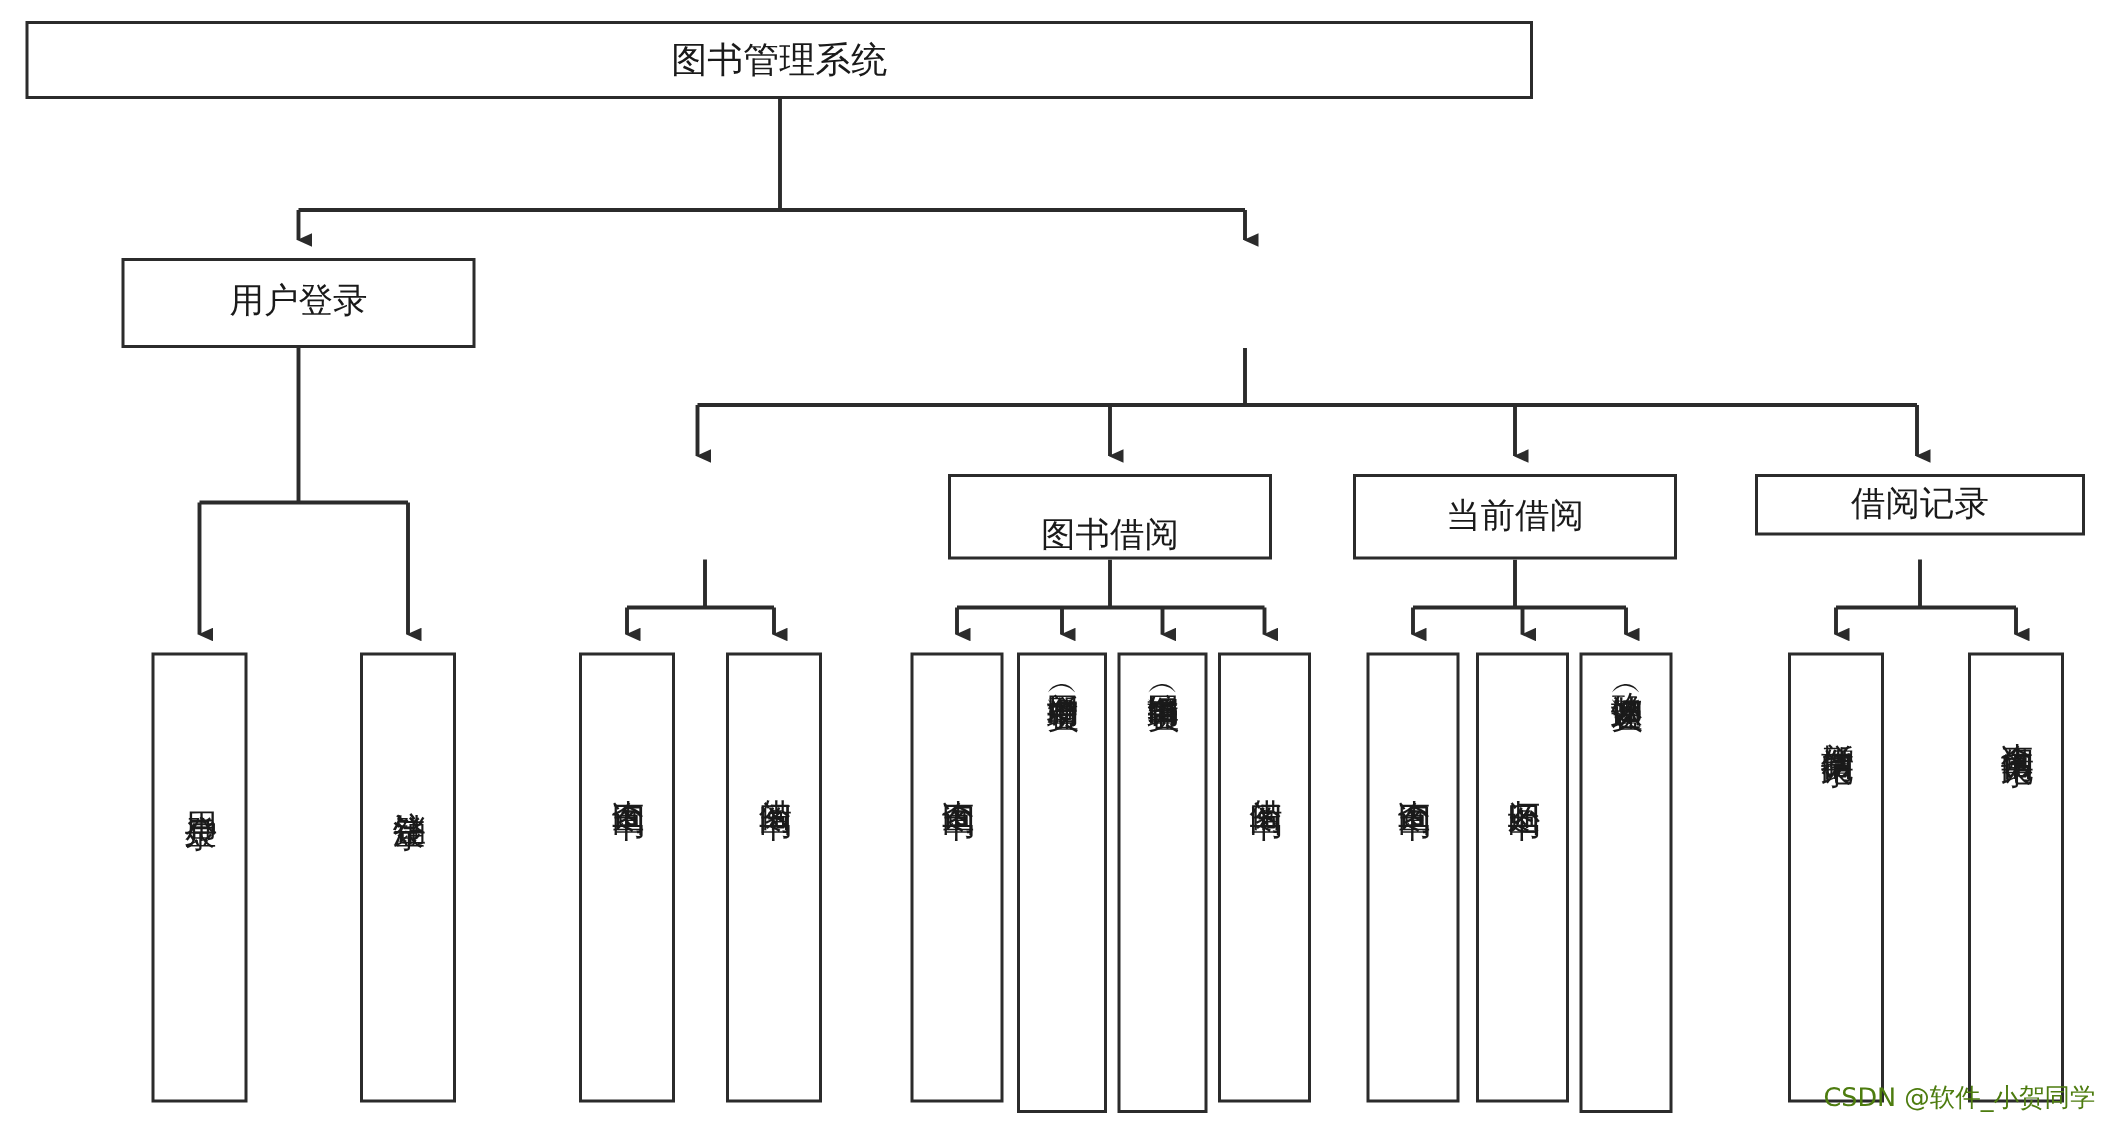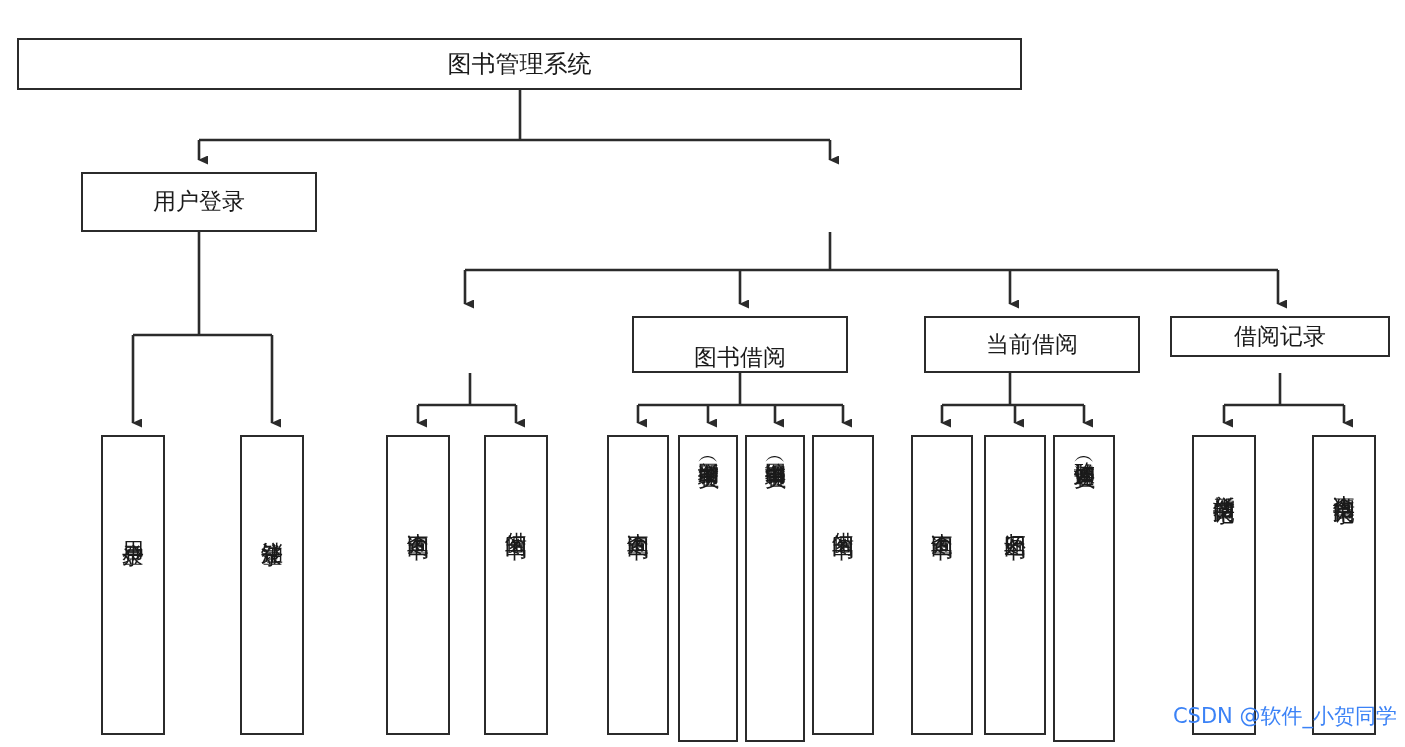--- a/index.html
+++ b/index.html
@@ -63,23 +63,23 @@
     letter-spacing: 2px;
     white-space: nowrap;
   }
   .node.vert.tall .node-label {
     font-size: 21px;
     letter-spacing: 1px;
   }
   #watermark {
     position: absolute;
     right: 8px;
-    bottom: 17px;
-    font-size: 21px;
-    color: #3b82f6;
+    bottom: 4px;
+    font-size: 17px;
+    color: #4d7c0f;
     z-index: 5;
     user-select: none;
     white-space: nowrap;
   }
 </style>
 </head>
 <body>
 
 <div id="diagram-root">
 
@@ -131,32 +131,32 @@
       <path d="M1084,405 L1084,423" marker-end="url(#arrowhead)"></path>
     </g>
     <g stroke="#2b2b2b" stroke-width="2.6" fill="none">
       <path d="M1280,373 L1280,405"></path>
       <path d="M1224,405 L1344,405"></path>
       <path d="M1224,405 L1224,423" marker-end="url(#arrowhead)"></path>
       <path d="M1344,405 L1344,423" marker-end="url(#arrowhead)"></path>
     </g>
   </svg>
 
-  <div class="node root horiz" style="left:17px; top:14px; width:1005px; height:52px;margin-top:24px;">
+  <div class="node root horiz" style="left:17px; top:14px; width:1005px; height:52px;">
     <span class="node-label">图书管理系统</span>
   </div>
 
   <div class="node horiz" style="left:81px; top:172px; width:236px; height:60px;">
     <span class="node-label">用户登录</span>
   </div>
 
   <div class="node horiz" style="left:632px; top:316px; width:216px; height:57px;align-items:flex-end;">
     <span class="node-label">图书借阅</span>
   </div>
-  <div class="node horiz" style="left:924px; top:316px; width:216px; height:57px;">
+  <div class="node horiz" style="left:902px; top:316px; width:216px; height:57px;">
     <span class="node-label">当前借阅</span>
   </div>
   <div class="node horiz" style="left:1170px; top:316px; width:220px; height:41px;">
     <span class="node-label">借阅记录</span>
   </div>
 
   <div class="node vert" style="left:101px; top:435px; width:64px; height:300px; padding-top:86px;">
     <span class="node-label">用户登录</span>
   </div>
   <div class="node vert" style="left:240px; top:435px; width:64px; height:300px; padding-top:86px;">

